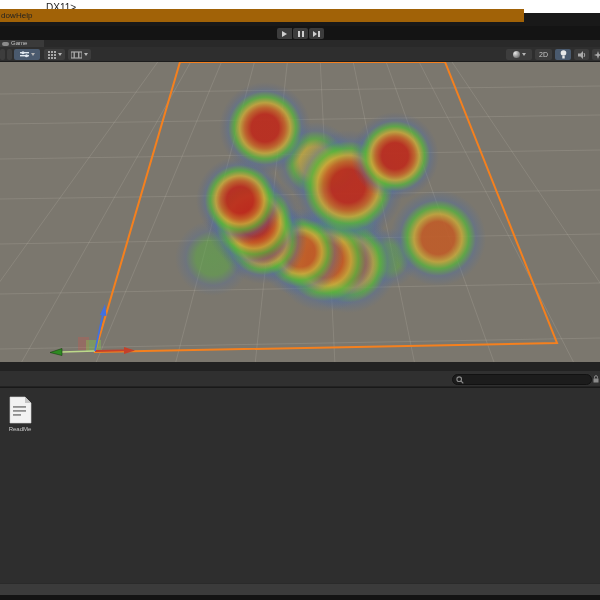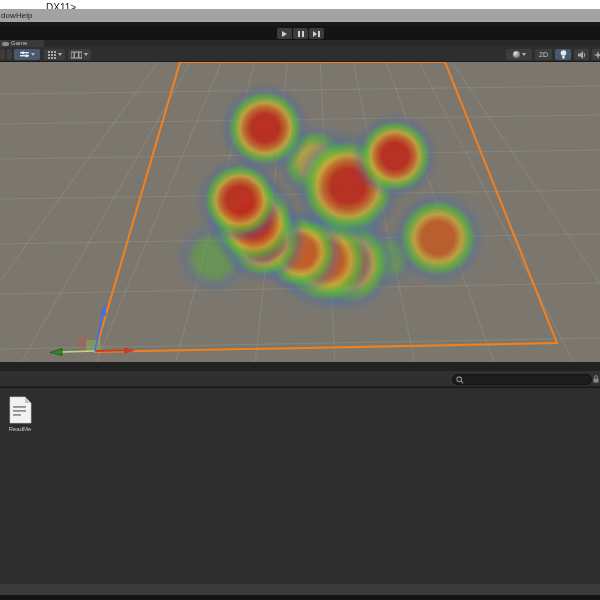--- a/index.html
+++ b/index.html
@@ -3,21 +3,21 @@
 <meta charset="utf-8">
 <style>
   * { margin:0; padding:0; box-sizing:border-box; }
   html,body { width:600px; height:600px; overflow:hidden; background:#000; }
   body { font-family:"Liberation Sans", sans-serif; }
   .screen { position:absolute; top:0; left:0; width:600px; height:600px; background:#191919; }
 
   
   .titlebar { position:absolute; top:0; left:0; width:600px; height:13px; background:#ffffff; }
   .titlebar .title { position:absolute; left:1px; top:2px; font-size:10px; color:#222; white-space:nowrap;margin-left:45px; }
-  .menubar { position:absolute; top:9px; left:0; width:600px; height:13px; background:#a3a3a3; }
+  .menubar { position:absolute; top:9px; left:0; width:524px; height:13px; background:#a16207; }
   .menubar .menu-item { position:absolute; top:2px; font-size:8px; color:#222; cursor:default; }
   .menu-win { left:1px; } .menu-help { left:16px; }
 
   
   .main-toolbar { position:absolute; top:26px; left:0; width:600px; height:14px; background:#141414; }
   .playgroup { position:absolute; left:277px; top:2px; display:flex; gap:1px; }
   .tbtn { width:15px; height:11px; background:#3c3c3c; border-radius:2px; position:relative; }
   .tbtn:first-child { border-radius:2px 0 0 2px; }
   .glyph-play { position:absolute; left:5px; top:3px; width:0; height:0;
     border-left:5px solid #cfcfcf; border-top:3px solid transparent; border-bottom:3px solid transparent; }

